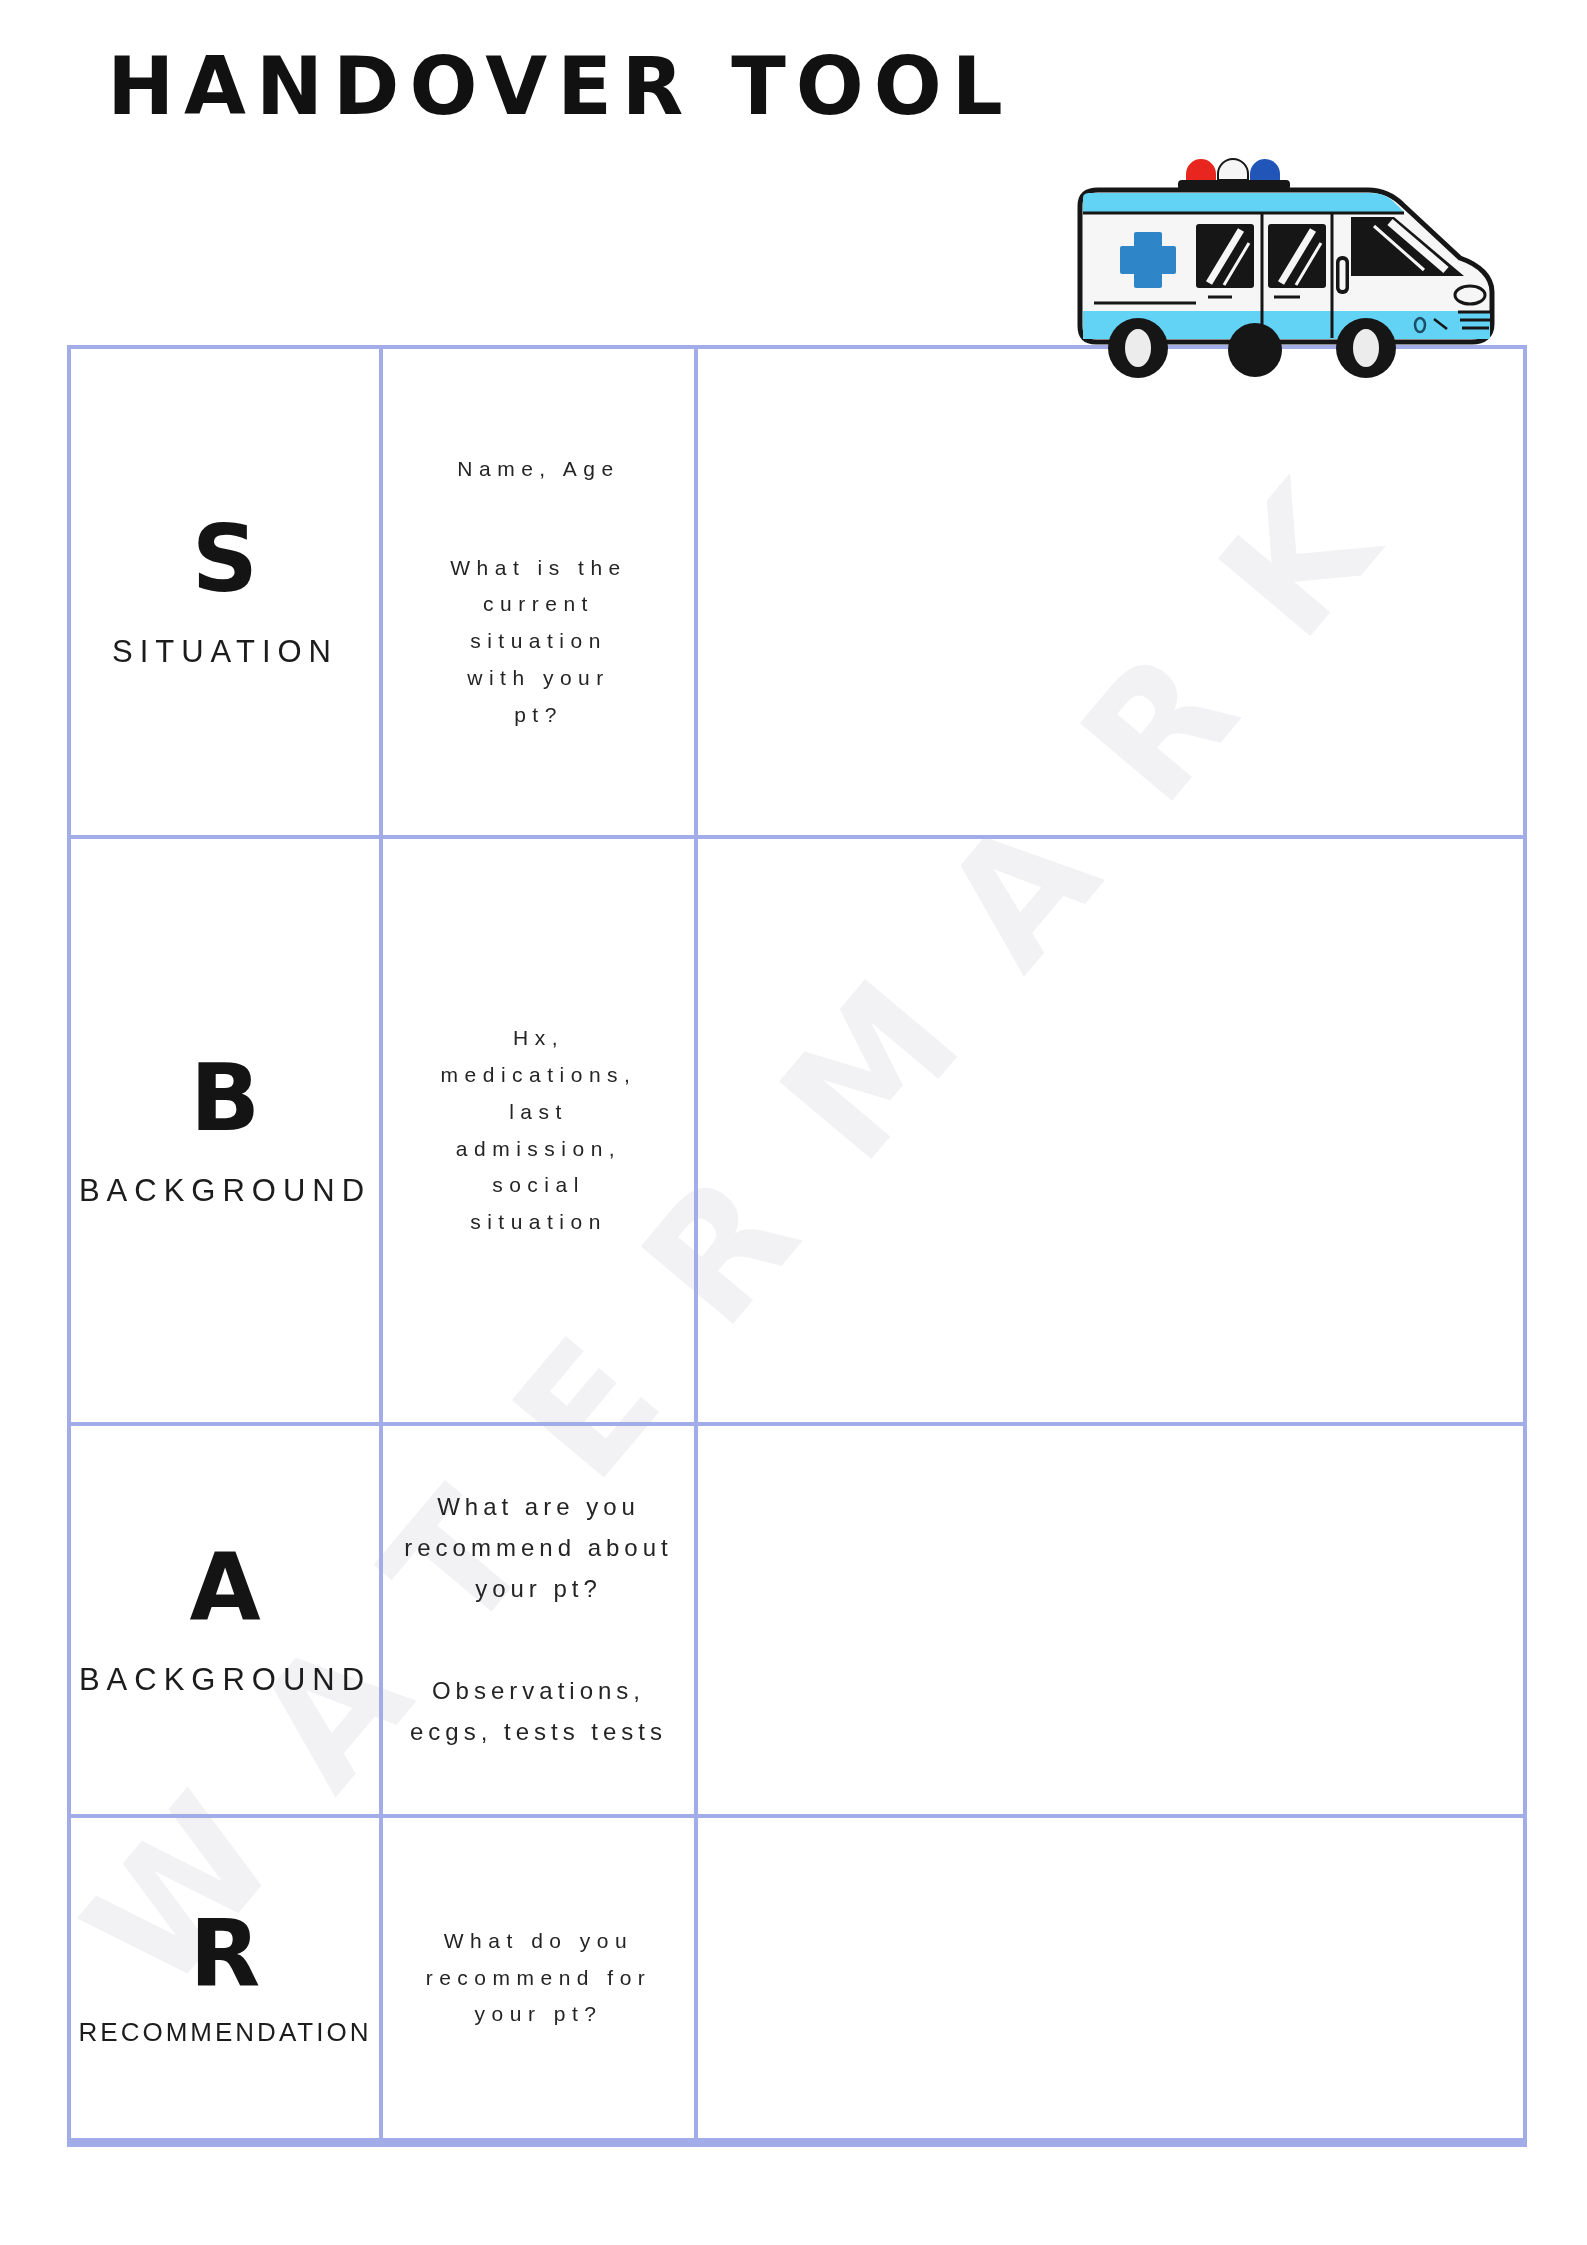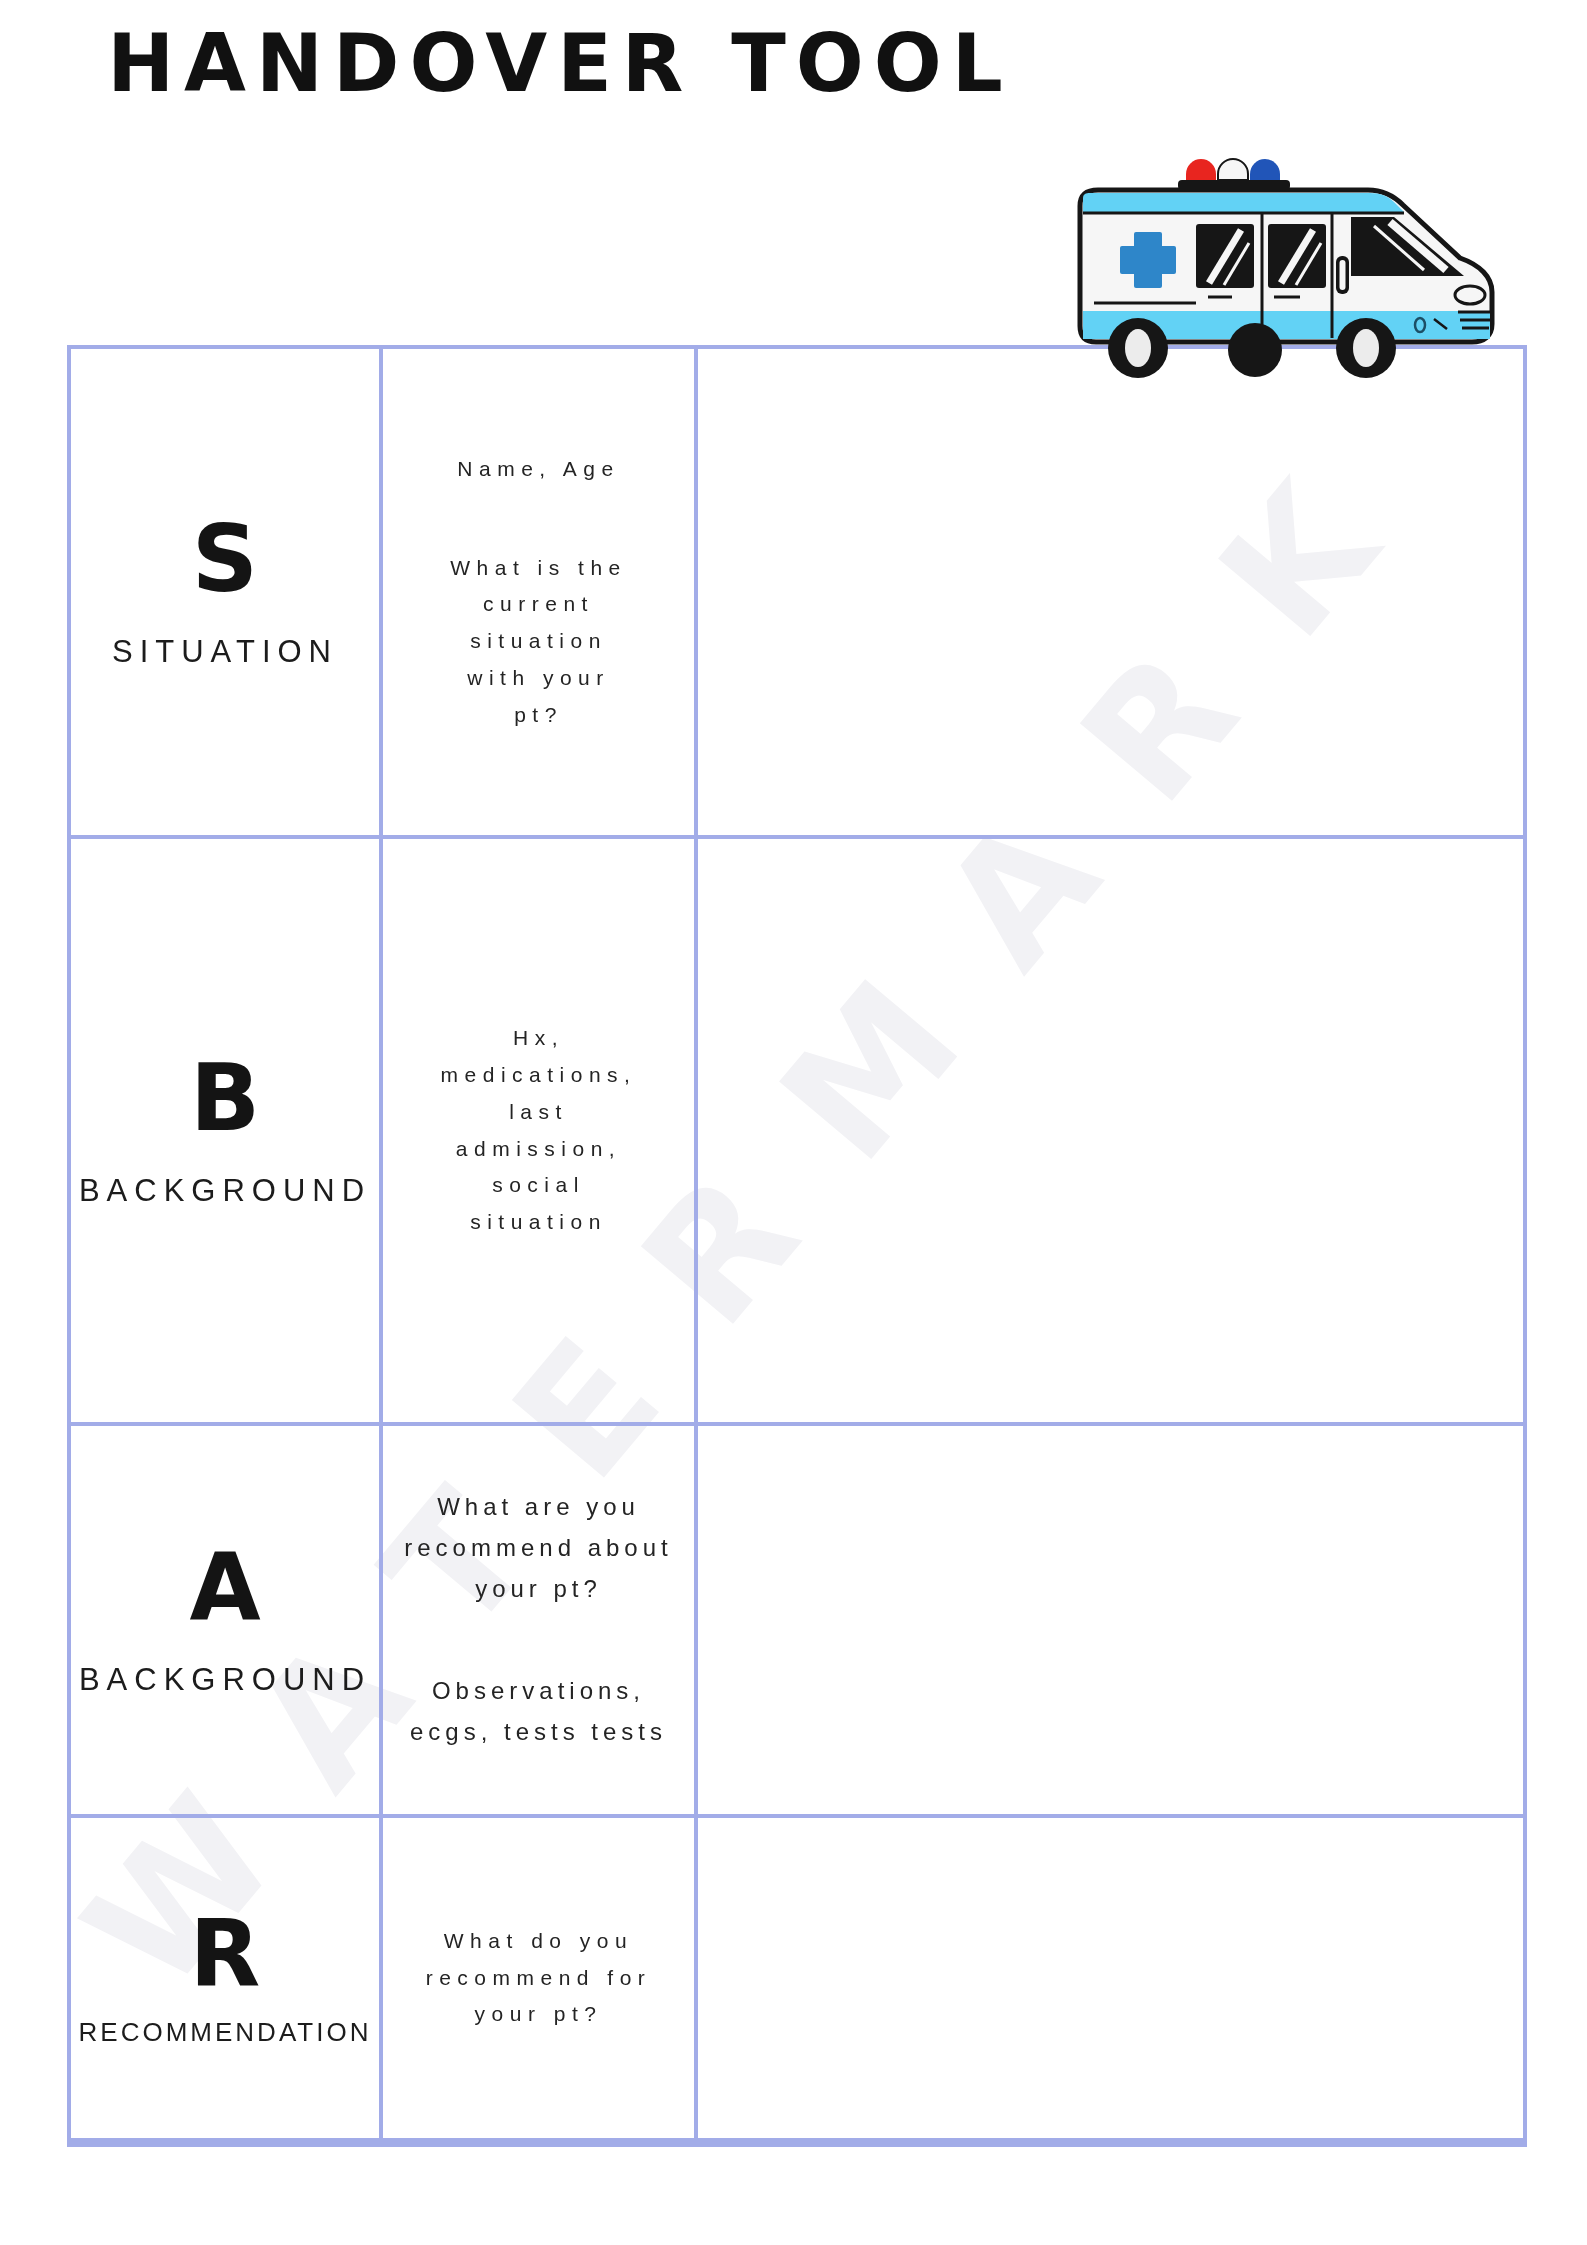--- a/index.html
+++ b/index.html
@@ -11,21 +11,21 @@
   
   .watermark {
     position:absolute; left:759px; top:1204px; z-index:0;
     transform:translate(-50%,-50%) rotate(-50deg);
     font-family:"DejaVu Sans", sans-serif; font-weight:700;
     font-size:165px; letter-spacing:88px; white-space:nowrap;
     color:#f2f2f5; user-select:none;
   }
 
   
-  .header { position:absolute; left:0; top:17px; width:1120px; text-align:center; z-index:1; }
+  .header { position:absolute; left:0; top:40px; width:1120px; text-align:center; z-index:1; }
   .title {
     font-family:"DejaVu Sans", sans-serif; font-weight:700;
     font-size:80px; letter-spacing:10px; color:#111;
   }
   .subtitle {
     margin-top:26px; font-family:"Liberation Sans", sans-serif;
     font-size:46px; font-weight:400; letter-spacing:13px; color:#161616;
   }
 
   

